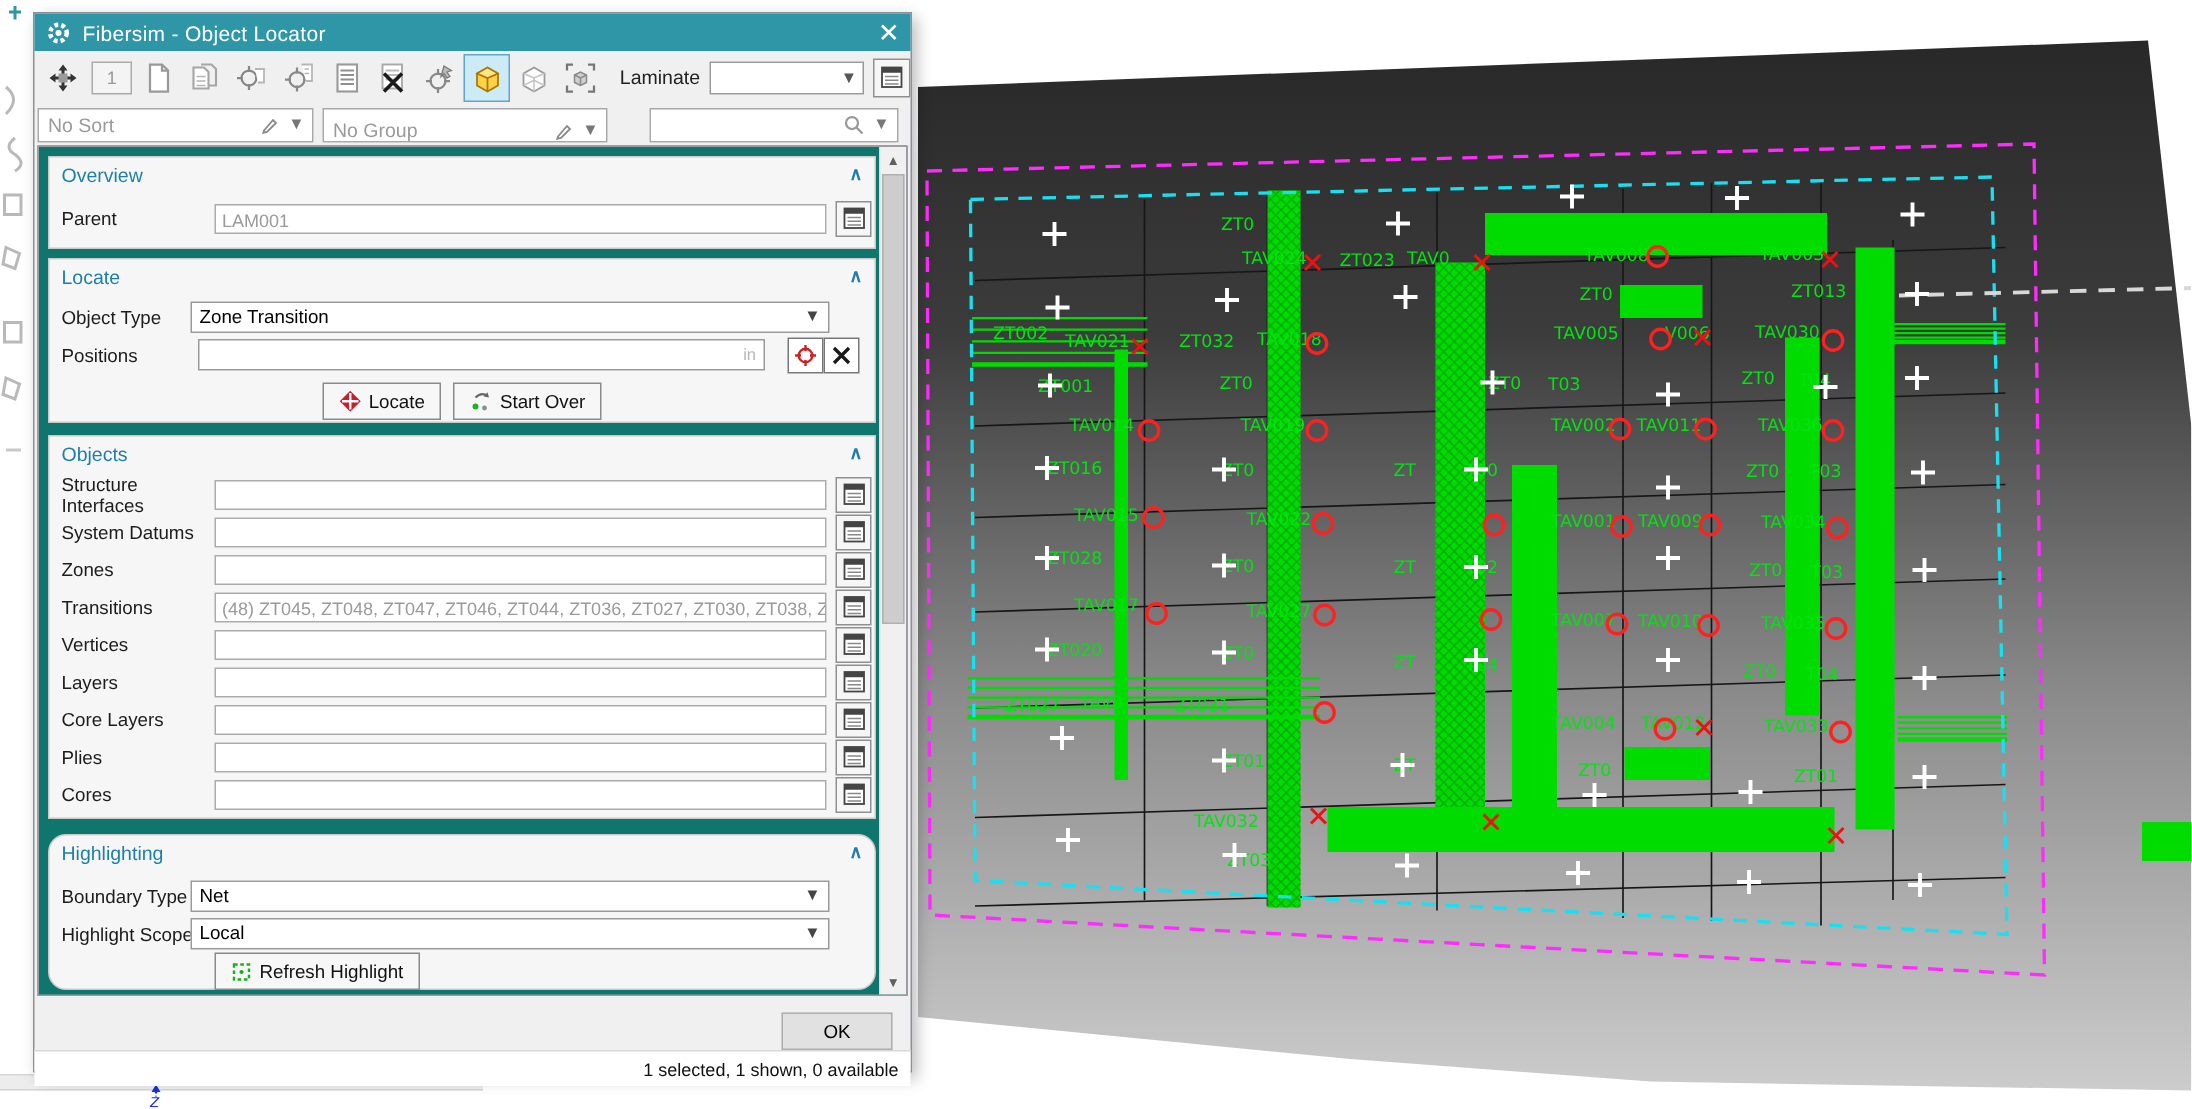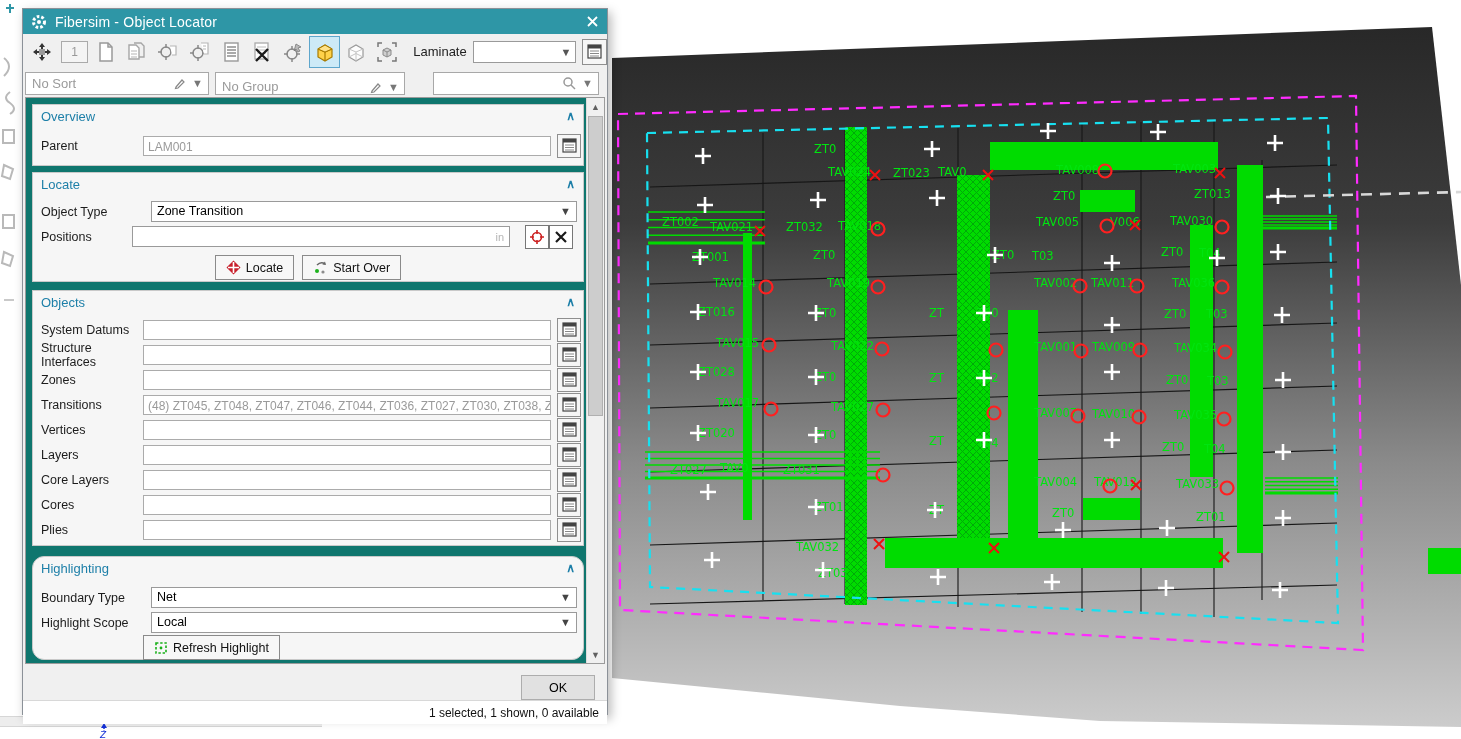--- a/index.html
+++ b/index.html
@@ -41,21 +41,21 @@
   #scroll-thumb{position:absolute;left:1px;top:18px;width:15px;height:300px;background:#cdcdcd;border:1px solid #b0b0b0;box-sizing:border-box;}
   .group{position:absolute;left:6px;width:552px;background:#f6f6f6;border:1px solid #c9c9c9;box-sizing:border-box;}
   .group-header{height:22px;display:flex;align-items:center;padding:0 8px;}
   .group-title{color:#1d7fa8;font-size:13px;}
   .chev{margin-left:auto;color:#1d7fa8;font-size:12px;font-weight:bold;}
   .frow{position:relative;height:25px;display:flex;align-items:center;padding-left:8px;}
   .flabel{font-size:12.5px;color:#1c1c1c;width:102px;flex:none;}
   .finput{position:absolute;left:110px;width:408px;height:20px;background:#fff;border:1px solid #ababab;font-size:12px;line-height:20px;padding:0 4px;box-sizing:border-box;white-space:nowrap;overflow:hidden;}
   .finput.gray{color:#9a9a9a;}
   .listbtn{position:absolute;left:524px;width:22px;height:22px;border:1px solid #8f8f8f;background:#f6f6f6;display:flex;align-items:center;justify-content:center;}
-  .selectbox{position:absolute;left:118px;width:426px;height:21px;background:#fff;border:1px solid #9a9a9a;font-size:12.5px;line-height:21px;padding:0 5px;box-sizing:border-box;display:flex;align-items:center;}
+  .selectbox{position:absolute;left:94px;width:426px;height:21px;background:#fff;border:1px solid #9a9a9a;font-size:12.5px;line-height:21px;padding:0 5px;box-sizing:border-box;display:flex;align-items:center;}
   .selectbox .arrow{margin-left:auto;color:#444;font-size:11px;}
   .posinput{position:absolute;left:99px;width:378px;height:21px;background:#fff;border:1px solid #9a9a9a;box-sizing:border-box;display:flex;align-items:center;}
   .unit{margin-left:auto;color:#b5b5b5;font-size:11px;padding-right:5px;}
   .minibtn{position:absolute;width:22px;height:22px;border:1px solid #777;background:#fff;display:flex;align-items:center;justify-content:center;}
   .cmdrow{display:flex;justify-content:center;gap:8px;margin-top:6px;}
   .cmdbtn{height:23px;border:1px solid #8a8a8a;background:#f7f7f7;display:flex;align-items:center;font-size:12.5px;color:#111;padding:0 10px;gap:5px;}
   #footer-ok{position:absolute;left:0;right:0;top:663px;height:28px;}
   #ok-btn{position:absolute;right:12px;top:3px;width:72px;height:23px;background:#e1e1e1;border:1px solid #adadad;font-size:12.5px;display:flex;align-items:center;justify-content:center;}
   #statusbar{position:absolute;left:0;right:0;top:691px;height:24px;background:#fff;border-top:1px solid #d8d8d8;display:flex;align-items:center;justify-content:flex-end;padding-right:8px;box-sizing:border-box;}
   #status-text{font-size:12px;color:#111;}
@@ -497,32 +497,32 @@
         </div>
       </div>
 
       <div class="group" style="top:192px;height:256px;">
         <div class="group-header">
           <span class="group-title">Objects</span>
           <span class="chev">∧</span>
         </div>
         <div id="objects-rows" style="margin-top:4px;">
             <div class="frow">
+              <span class="flabel">Structure Interfaces</span>
+              <span class="finput gray"></span>
+              <span class="listbtn">
+                <svg width="15" height="15">
+                  <rect x="1" y="1" width="13" height="13" fill="#fff" stroke="#444" stroke-width="1.2"></rect>
+                  <rect x="1" y="1" width="13" height="3.5" fill="#444"></rect>
+                  <path d="M3,7 h9 M3,9.5 h9 M3,12 h9" stroke="#888" stroke-width="1"></path>
+                </svg>
+              </span>
+            </div>
+            <div class="frow">
               <span class="flabel">System Datums</span>
-              <span class="finput gray"></span>
-              <span class="listbtn">
-                <svg width="15" height="15">
-                  <rect x="1" y="1" width="13" height="13" fill="#fff" stroke="#444" stroke-width="1.2"></rect>
-                  <rect x="1" y="1" width="13" height="3.5" fill="#444"></rect>
-                  <path d="M3,7 h9 M3,9.5 h9 M3,12 h9" stroke="#888" stroke-width="1"></path>
-                </svg>
-              </span>
-            </div>
-            <div class="frow">
-              <span class="flabel">Structure Interfaces</span>
               <span class="finput gray"></span>
               <span class="listbtn">
                 <svg width="15" height="15">
                   <rect x="1" y="1" width="13" height="13" fill="#fff" stroke="#444" stroke-width="1.2"></rect>
                   <rect x="1" y="1" width="13" height="3.5" fill="#444"></rect>
                   <path d="M3,7 h9 M3,9.5 h9 M3,12 h9" stroke="#888" stroke-width="1"></path>
                 </svg>
               </span>
             </div>
             <div class="frow">
@@ -574,32 +574,32 @@
               <span class="finput gray"></span>
               <span class="listbtn">
                 <svg width="15" height="15">
                   <rect x="1" y="1" width="13" height="13" fill="#fff" stroke="#444" stroke-width="1.2"></rect>
                   <rect x="1" y="1" width="13" height="3.5" fill="#444"></rect>
                   <path d="M3,7 h9 M3,9.5 h9 M3,12 h9" stroke="#888" stroke-width="1"></path>
                 </svg>
               </span>
             </div>
             <div class="frow">
+              <span class="flabel">Plies</span>
+              <span class="finput gray"></span>
+              <span class="listbtn">
+                <svg width="15" height="15">
+                  <rect x="1" y="1" width="13" height="13" fill="#fff" stroke="#444" stroke-width="1.2"></rect>
+                  <rect x="1" y="1" width="13" height="3.5" fill="#444"></rect>
+                  <path d="M3,7 h9 M3,9.5 h9 M3,12 h9" stroke="#888" stroke-width="1"></path>
+                </svg>
+              </span>
+            </div>
+            <div class="frow">
               <span class="flabel">Cores</span>
-              <span class="finput gray"></span>
-              <span class="listbtn">
-                <svg width="15" height="15">
-                  <rect x="1" y="1" width="13" height="13" fill="#fff" stroke="#444" stroke-width="1.2"></rect>
-                  <rect x="1" y="1" width="13" height="3.5" fill="#444"></rect>
-                  <path d="M3,7 h9 M3,9.5 h9 M3,12 h9" stroke="#888" stroke-width="1"></path>
-                </svg>
-              </span>
-            </div>
-            <div class="frow">
-              <span class="flabel">Plies</span>
               <span class="finput gray"></span>
               <span class="listbtn">
                 <svg width="15" height="15">
                   <rect x="1" y="1" width="13" height="13" fill="#fff" stroke="#444" stroke-width="1.2"></rect>
                   <rect x="1" y="1" width="13" height="3.5" fill="#444"></rect>
                   <path d="M3,7 h9 M3,9.5 h9 M3,12 h9" stroke="#888" stroke-width="1"></path>
                 </svg>
               </span>
             </div>
           </div>

